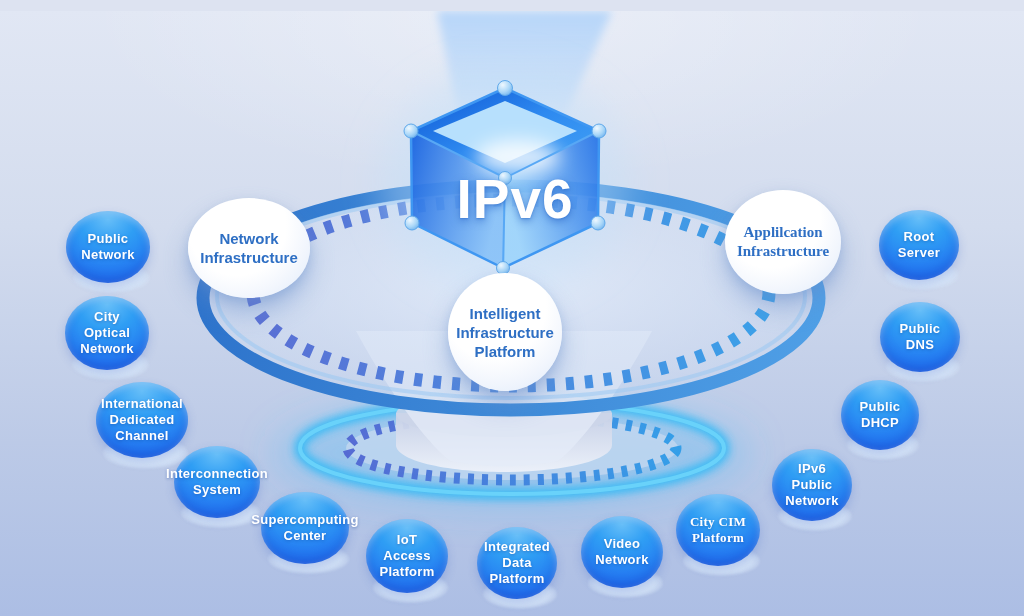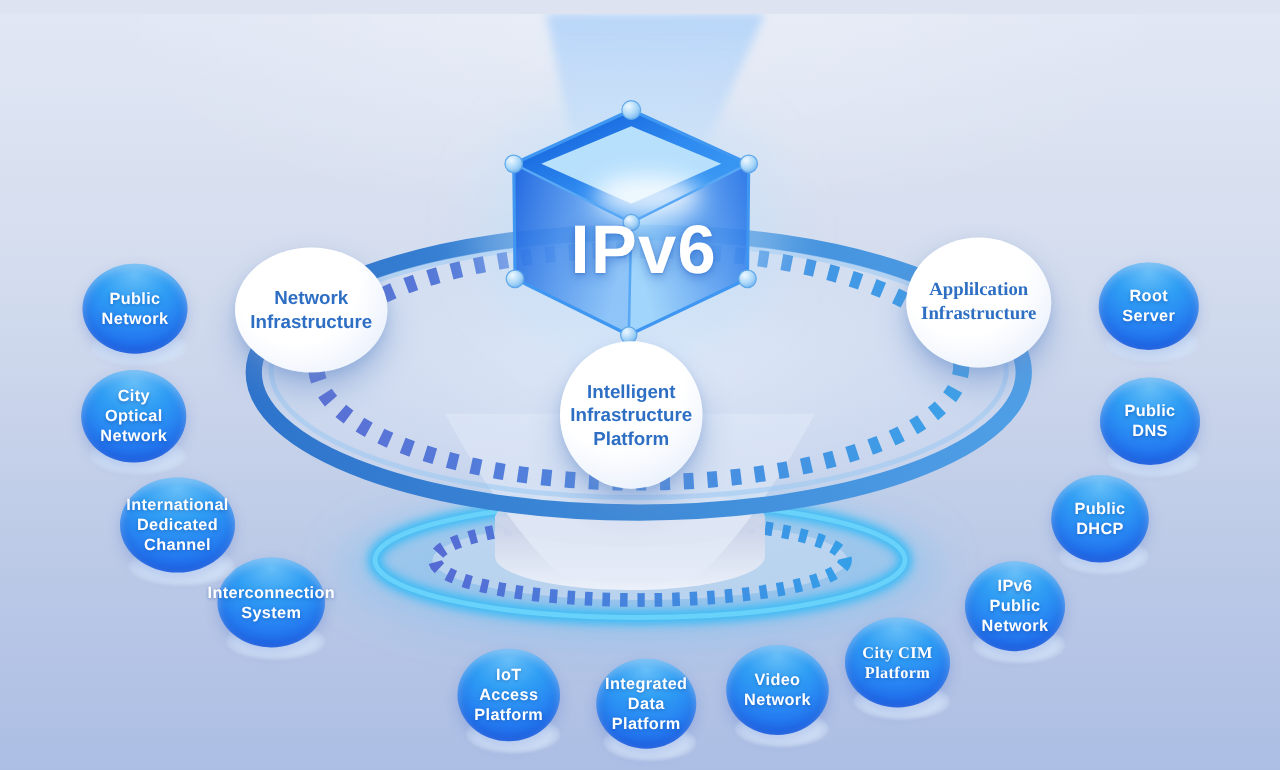--- a/index.html
+++ b/index.html
@@ -200,20 +200,28 @@
     </div>
     <div class="node" style="left: 96px; top: 371px; width: 92px; height: 76px;">
       <div class="node-shadow"></div>
       <div class="node-sphere"></div>
       <div class="node-label">
         <span>International</span>
         <span>Dedicated</span>
         <span>Channel</span>
       </div>
     </div>
+    <div class="node" style="left: 261px; top: 481px; width: 88px; height: 72px;">
+      <div class="node-shadow"></div>
+      <div class="node-sphere"></div>
+      <div class="node-label">
+        <span>Supercomputing</span>
+        <span>Center</span>
+      </div>
+    </div>
     <div class="node" style="left: 366px; top: 508px; width: 82px; height: 74px;">
       <div class="node-shadow"></div>
       <div class="node-sphere"></div>
       <div class="node-label">
         <span>IoT</span>
         <span>Access</span>
         <span>Platform</span>
       </div>
     </div>
     <div class="node" style="left: 477px; top: 516px; width: 80px; height: 72px;">

